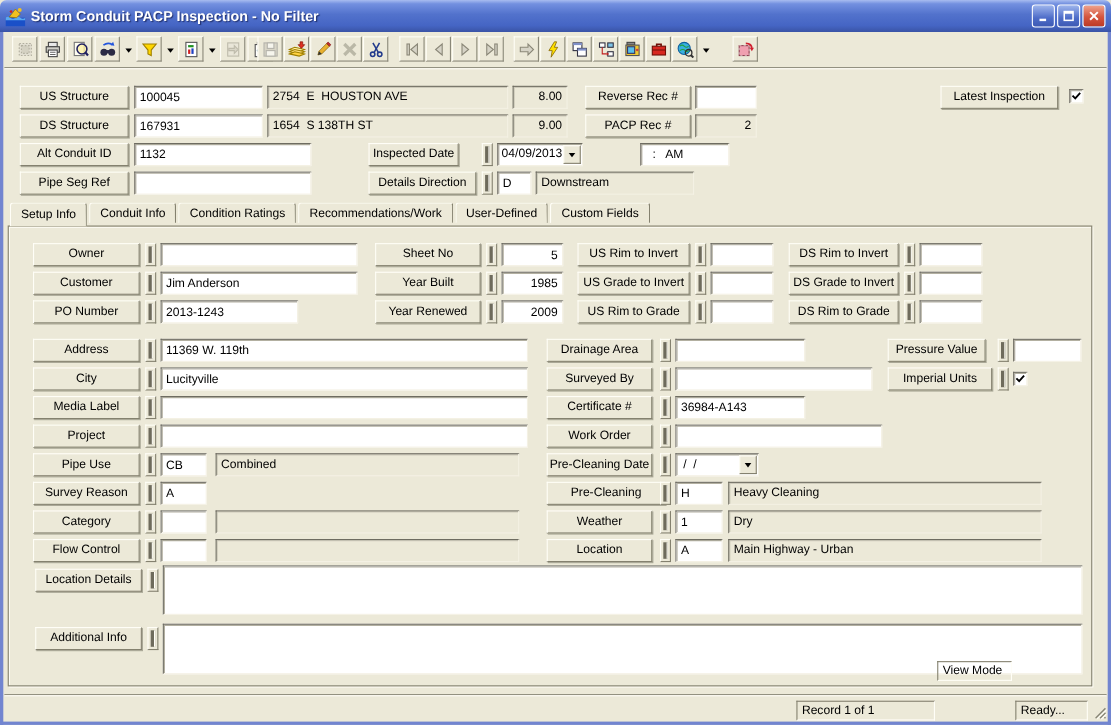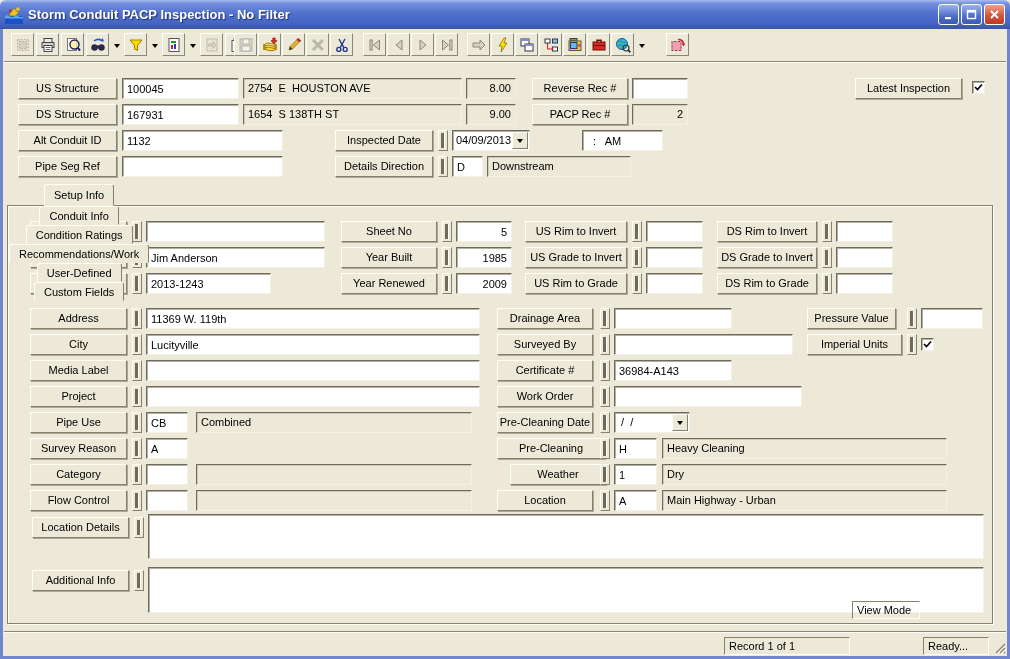--- a/index.html
+++ b/index.html
@@ -41,21 +41,21 @@
   .num { text-align:right; }
   textarea.inw { resize:none; line-height:13px; }
   .cb { position:absolute; width:13px; height:13px; background:#fff; border:1px solid; border-color:#6e6c61 #f4f1e4 #f4f1e4 #6e6c61;
     box-shadow:inset 1px 1px 0 #b3b0a1; display:flex; align-items:center; justify-content:center; }
   .combo { position:absolute; height:21px; background:#fff; border:1px solid; border-color:#6e6c61 #f4f1e4 #f4f1e4 #6e6c61;
     box-shadow:inset 1px 1px 0 #b3b0a1; font-size:11px; line-height:19px; padding:0 3px; white-space:pre; }
   .combo .cbtn { position:absolute; right:1px; top:1px; bottom:1px; width:16px; background:#ece9d8;
     border:1px solid; border-color:#fffef7 #84816f #84816f #fffef7; display:flex; align-items:center; justify-content:center; }
   .combo .cbtn i { width:0; height:0; border-left:3.5px solid transparent; border-right:3.5px solid transparent; border-top:4px solid #000; }
   
-  .tabs { position:absolute; left:9px; top:184px; height:22px; display:flex; align-items:center; z-index:5;flex-direction:column; }
+  .tabs { position:absolute; left:9px; top:184px; height:22px; display:flex; align-items:flex-start; z-index:5; }
   .tab { height:19px; line-height:18px; padding:0 9px; font-size:11px; background:#ece9d8;
     border:1px solid; border-color:#fffef7 #84816f transparent #fffef7; border-radius:3px 3px 0 0; margin-right:2px; }
   .tab.active { height:22px; line-height:21px; z-index:6; }
   .panel { position:absolute; left:7px; top:205px; width:986px; height:419px; background:#ece9d8;
     border:1px solid #84816f; box-shadow:1px 1px 0 #fffef7, inset 1px 1px 0 #fffef7; }
   
   .spanel { position:absolute; height:18px; border:1px solid; border-color:#84816f #fffef7 #fffef7 #84816f;
     font-size:11px; line-height:16px; padding:0 4px; color:#000; }
   .grip { position:absolute; right:4px; top:641px; width:13px; height:13px; }
 </style>
@@ -300,21 +300,21 @@
 
   <div class="fbtn" style="left:18px;top:104px;width:99px">DS Structure</div>
   <input class="inw" style="left: 122px; top: 104px; width: 117px;" value="167931">
   <div class="inb" style="left:243px;top:104px;width:219px">1654  S 138TH ST</div>
   <div class="inb num" style="left:466px;top:104px;width:50px">9.00</div>
   <div class="fbtn" style="left:532px;top:104px;width:96px">PACP Rec #</div>
   <div class="inb num" style="left:632px;top:104px;width:56px">2</div>
 
   <div class="fbtn" style="left:18px;top:130px;width:99px">Alt Conduit ID</div>
   <input class="inw" style="left: 122px; top: 130px; width: 161px;" value="1132">
-  <div class="fbtn" style="left:335px;top:130px;width:98px">Inspected Date</div>
+  <div class="fbtn" style="left:335px;top:130px;width:82px">Inspected Date</div>
   <div class="tgl" style="left:438px;top:130px">
       <i></i>
     </div>
   <div class="combo" style="left:452px;top:130px;width:78px"><span>04/09/2013</span><span class="cbtn"><i></i></span></div>
   <input class="inw" style="left: 539px; top: 130px; width: 81px; margin-left: 43px;" value="  :   AM">
 
   <div class="fbtn" style="left:18px;top:156px;width:99px">Pipe Seg Ref</div>
   <input class="inw" style="left: 122px; top: 156px; width: 161px;" value="">
   <div class="fbtn" style="left:335px;top:156px;width:98px">Details Direction</div>
   <div class="tgl" style="left:438px;top:156px">
@@ -477,21 +477,21 @@
     </div>
   <input class="inw" style="left: 614px; top: 438px; width: 43px;" value="H">
   <div class="inb" style="left:662px;top:438px;width:285px">Heavy Cleaning</div>
 
   <div class="fbtn" style="left:30px;top:464px;width:97px">Category</div>
   <div class="tgl" style="left:132px;top:464px">
       <i></i>
     </div>
   <input class="inw" style="left: 146px; top: 464px; width: 42px;" value="">
   <div class="inb" style="left:196px;top:464px;width:276px"></div>
-  <div class="fbtn" style="left:510px;top:464px;width:96px">Weather</div>
+  <div class="fbtn" style="left:497px;top:464px;width:96px">Weather</div>
   <div class="tgl" style="left:600px;top:464px">
       <i></i>
     </div>
   <input class="inw" style="left: 614px; top: 464px; width: 43px;" value="1">
   <div class="inb" style="left:662px;top:464px;width:285px">Dry</div>
 
   <div class="fbtn" style="left:30px;top:490px;width:97px">Flow Control</div>
   <div class="tgl" style="left:132px;top:490px">
       <i></i>
     </div>

